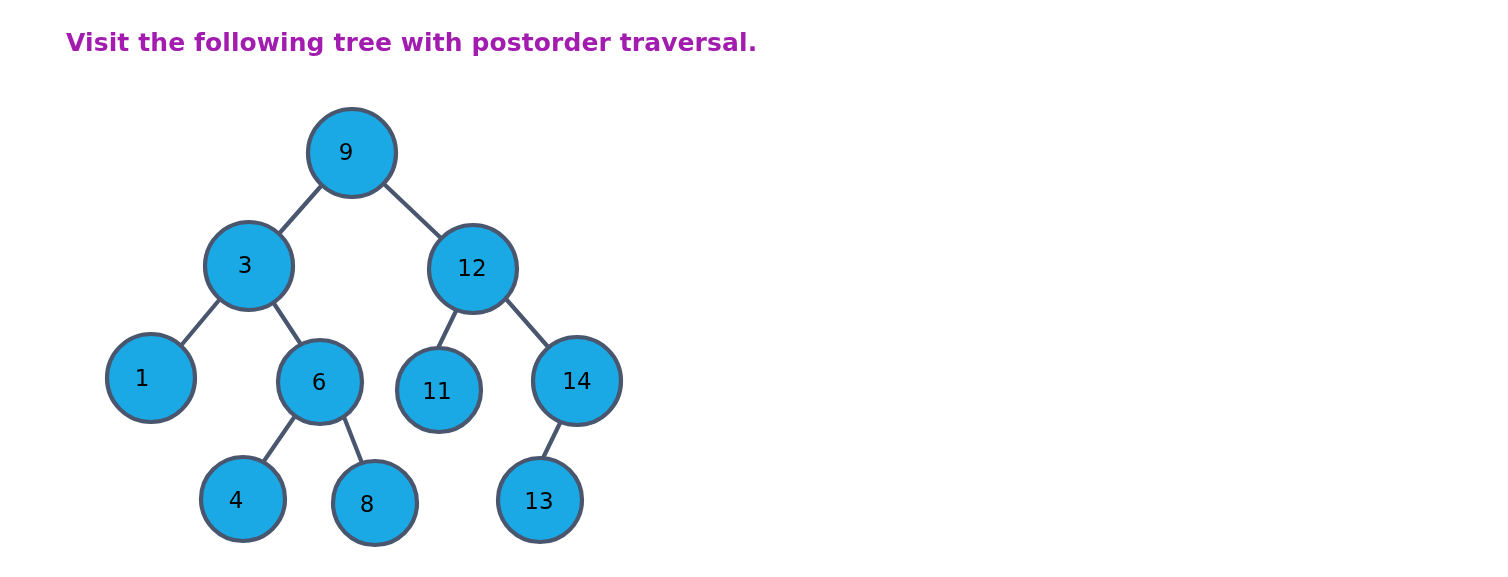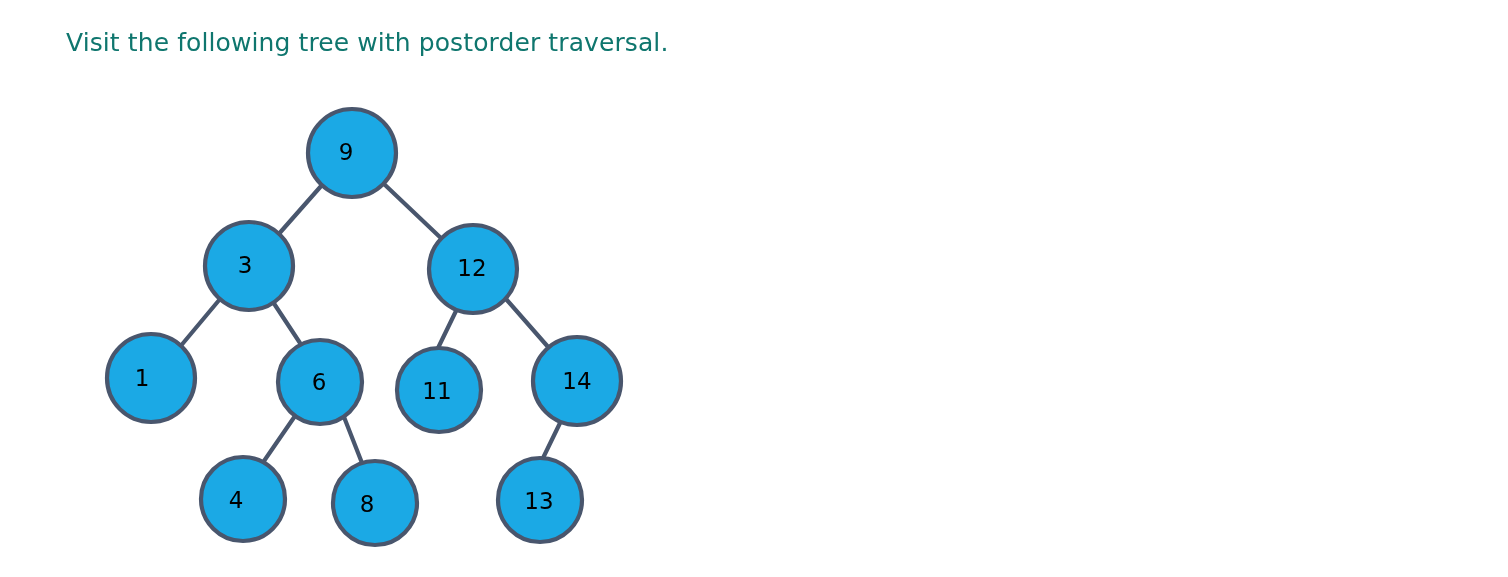--- a/index.html
+++ b/index.html
@@ -21,23 +21,24 @@
     height: 577px;
     background: #ffffff;
   }
   #prompt-text {
     position: absolute;
     left: 66px;
     top: 26px;
     font-family: "DejaVu Sans", "Liberation Sans", sans-serif;
     font-size: 25px;
     line-height: 34px;
-    color: #0f766e;
+    color: #a21caf;
     white-space: nowrap;
     letter-spacing: 0.1px;
+    font-weight: bold;
   }
   #tree-figure {
     position: absolute;
     left: 0;
     top: 0;
     width: 1508px;
     height: 577px;
   }
   .tree-edge {
     stroke: #49566d;

